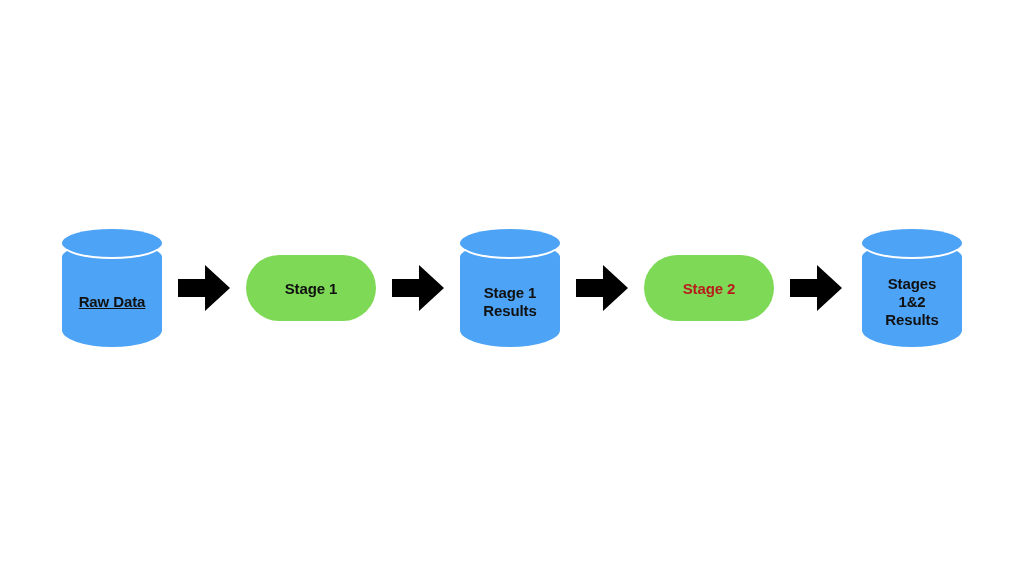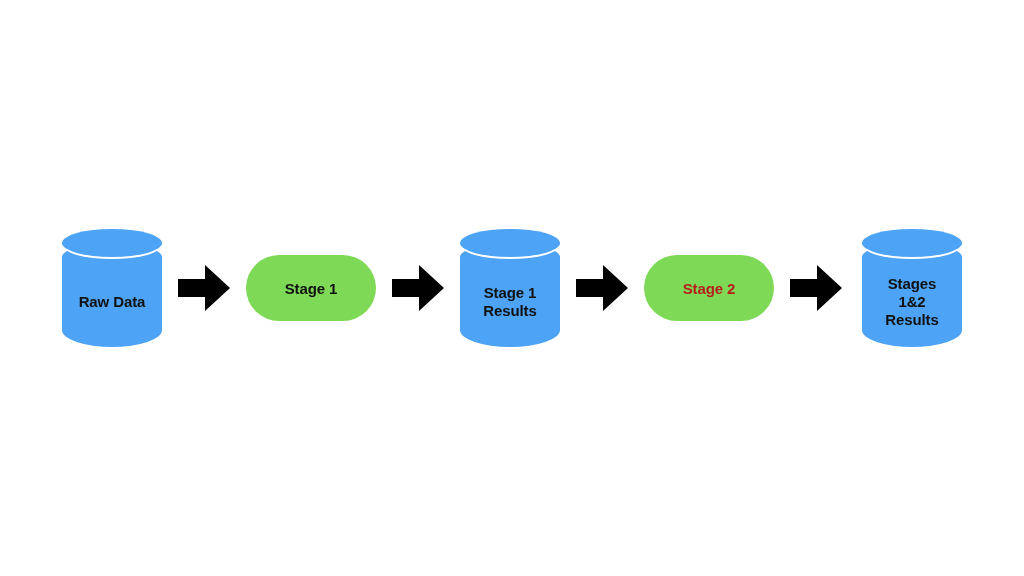--- a/index.html
+++ b/index.html
@@ -118,21 +118,21 @@
 </style>
 </head>
 <body style="background: rgb(255, 255, 255);">
 
 <div id="canvas" style="background: rgb(255, 255, 255);">
   <div class="flow">
 
     <div class="cyl" style="--cyl-color: #4da3f5;">
       <div class="body"></div>
       <div class="top"></div>
-      <div class="label" style="color: rgb(17, 17, 17);">
+      <div class="label" style="color: rgb(17, 17, 17); text-decoration: underline;">
         <span>Raw Data</span>
       </div>
     </div>
 
     <div class="gap-a"></div>
 
     <div class="arrow">
       <svg width="52" height="52" viewBox="0 0 52 52" aria-hidden="true">
         <polygon points="0,17 27,17 27,3 52,26 27,49 27,35 0,35" fill="#000000"></polygon>
       </svg>

